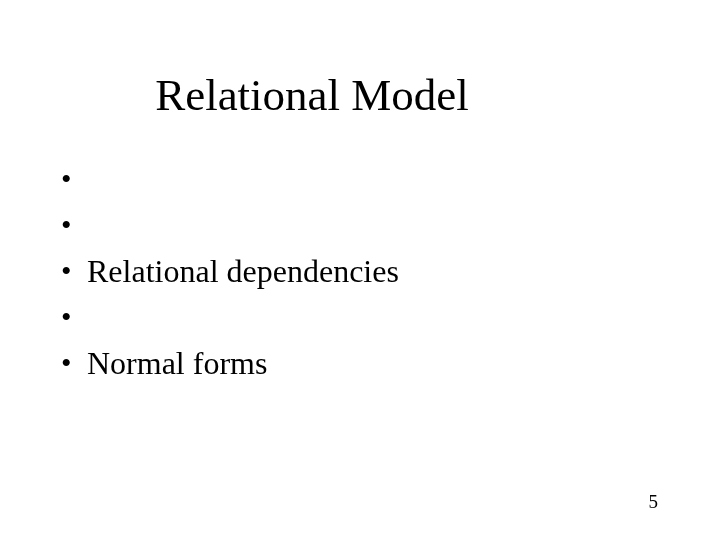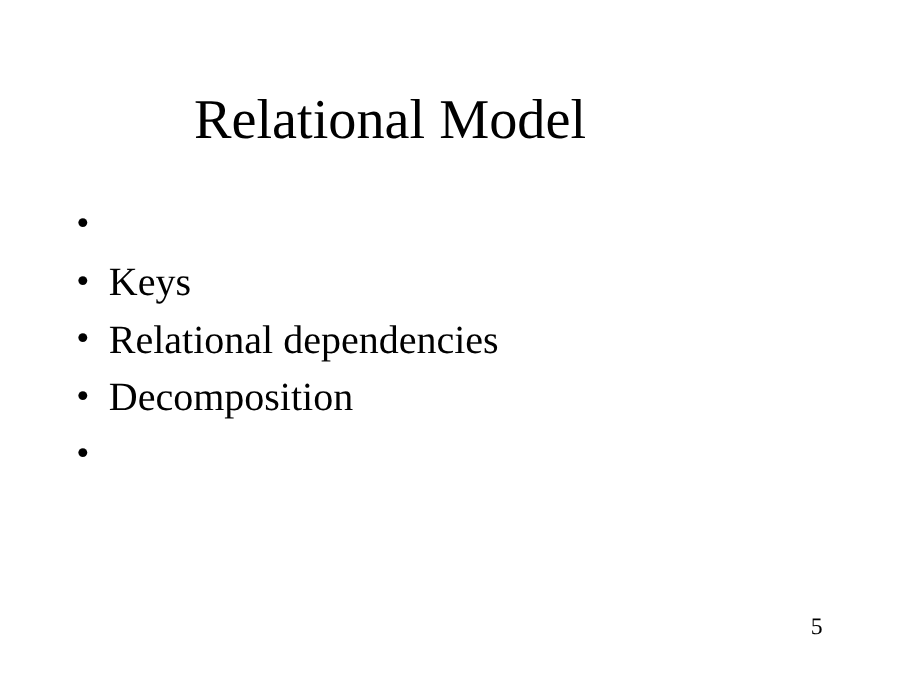--- a/index.html
+++ b/index.html
@@ -69,30 +69,29 @@
 <div class="slide">
 
   <h1 class="slide-title">Relational Model</h1>
 
   <ul class="bullet-list">
     <li class="bullet-item">
       <span class="bullet-glyph">•</span>
     </li>
     <li class="bullet-item">
       <span class="bullet-glyph">•</span>
-      <span>Keys</span>
     </li>
     <li class="bullet-item">
       <span class="bullet-glyph">•</span>
       <span>Relational dependencies</span>
     </li>
     <li class="bullet-item">
       <span class="bullet-glyph">•</span>
-      <span>Decomposition</span>
     </li>
     <li class="bullet-item">
       <span class="bullet-glyph">•</span>
+      <span>Normal forms</span>
     </li>
   </ul>
 
   <div class="page-number">5</div>
 
 </div>
 
 </body></html>

